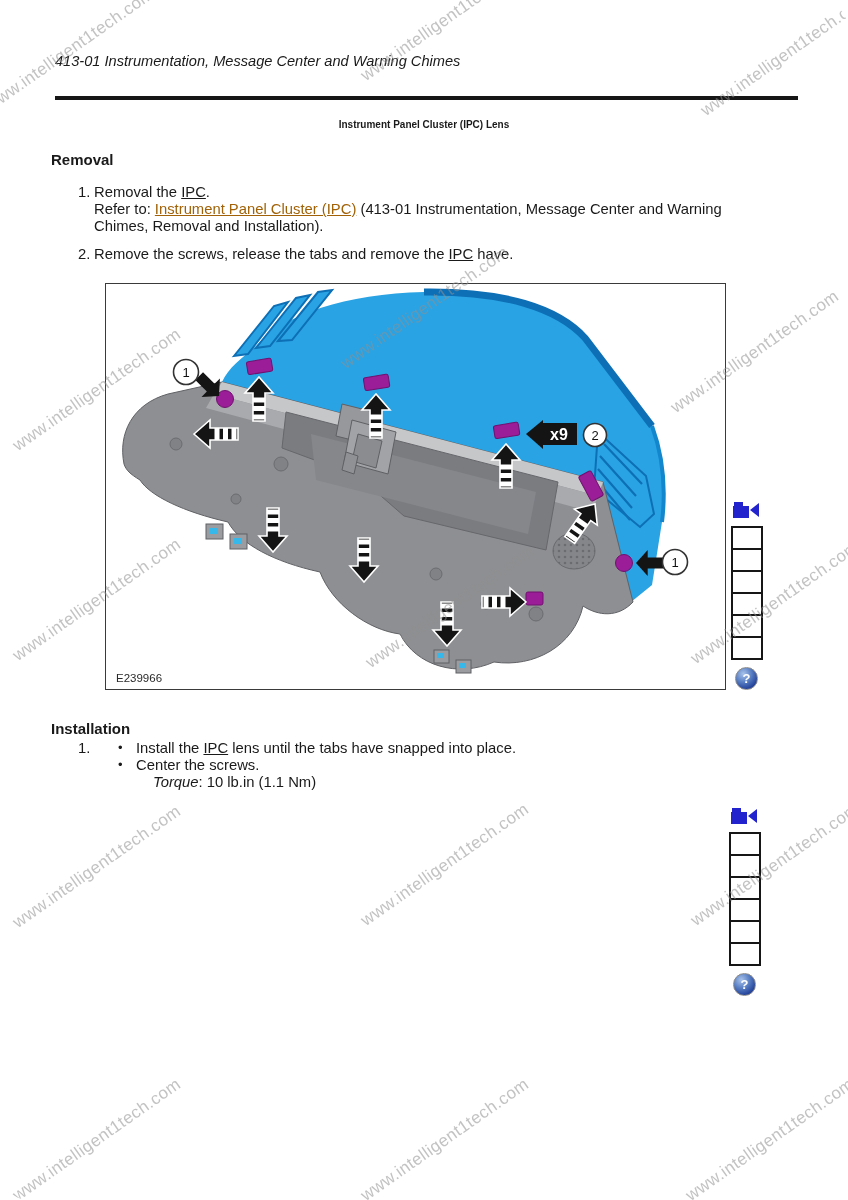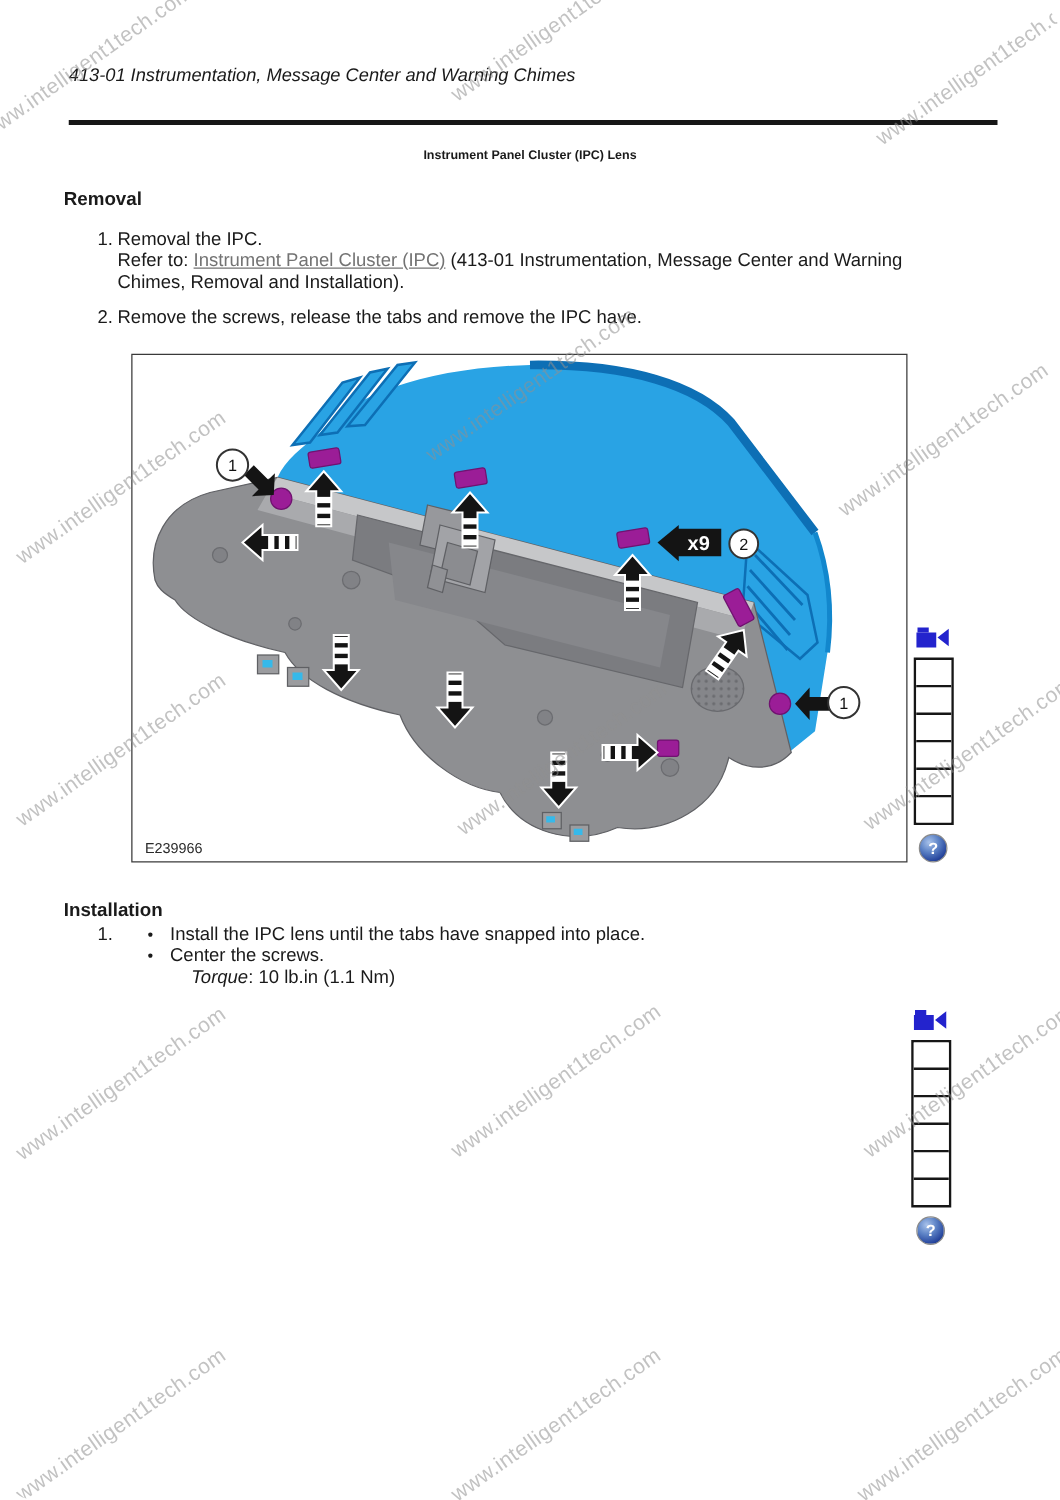--- a/index.html
+++ b/index.html
@@ -16,22 +16,22 @@
   .title{position:absolute;left:0;top:119px;width:848px;text-align:center;font-size:10px;font-weight:bold;margin:0;}
   .sec{position:absolute;left:51px;font-size:15px;font-weight:bold;margin:0;text-align:right;}
   .removal-h{top:151px;}
   .install-h{top:720px;}
   
   .step{position:absolute;left:78px;font-size:14.8px;line-height:16.8px;display:flex;}
   .step1{top:184px;}
   .step2{top:246px;}
   .step .num{display:inline-block;min-width:16px;}
   .step .step-body{max-width:668px;}
-  .abbr{}
-  .link{color:#737373;text-decoration:underline;cursor:pointer;}
+  .abbr{text-decoration:underline;}
+  .link{color:#a16207;text-decoration:underline;cursor:pointer;}
   
   .figure{position:absolute;left:105px;top:283px;width:619px;height:405px;border:1px solid #3a3a3a;background:#fff;}
   .figure svg{display:block;}
   
   .inst-step{position:absolute;left:78px;top:740px;font-size:14.8px;line-height:16.8px;display:flex;}
   .inst-step .num{display:inline-block;min-width:40px;}
   .bullet-row{display:flex;}
   .bullet-dot{display:inline-block;width:18px;font-size:13px;}
   .torque-line{margin-left:35px;}
   .torque-line i{font-style:italic;}

